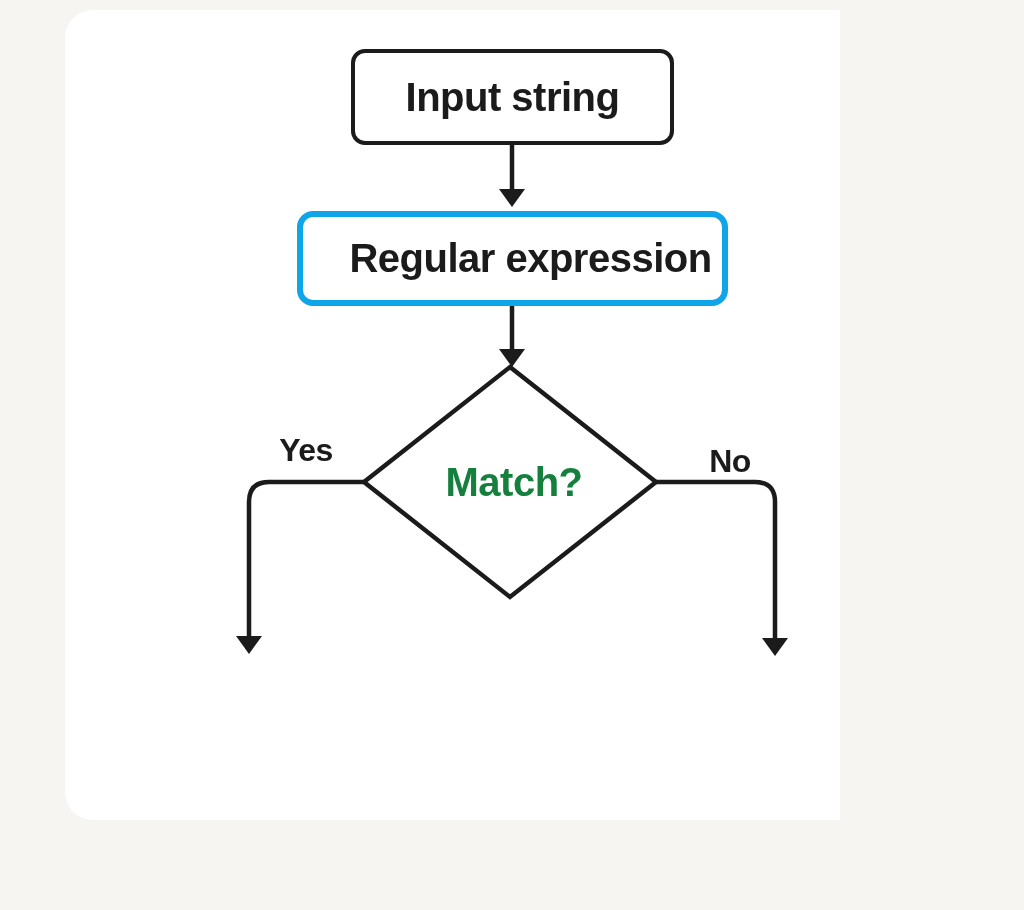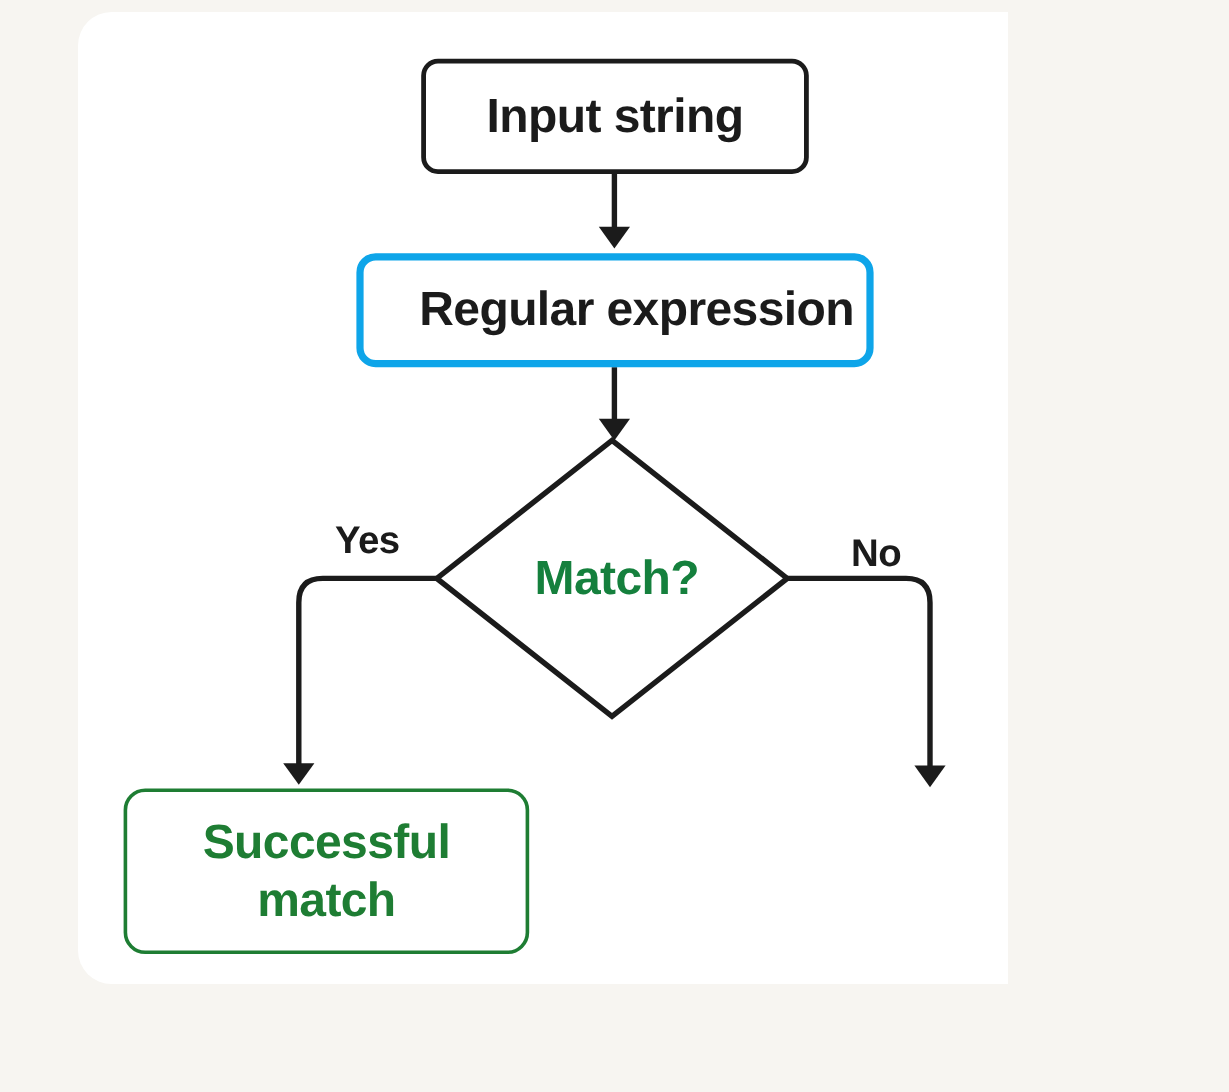--- a/index.html
+++ b/index.html
@@ -139,18 +139,15 @@
   </div>
 
   <div class="edge-label edge-label-yes">
     <span>Yes</span>
   </div>
 
   <div class="edge-label edge-label-no">
     <span>No</span>
   </div>
 
-  <div class="node node-success">
-    <span class="label-inner">Successful match</span>
-  </div>
 
 
 </div>
 
 </body></html>

